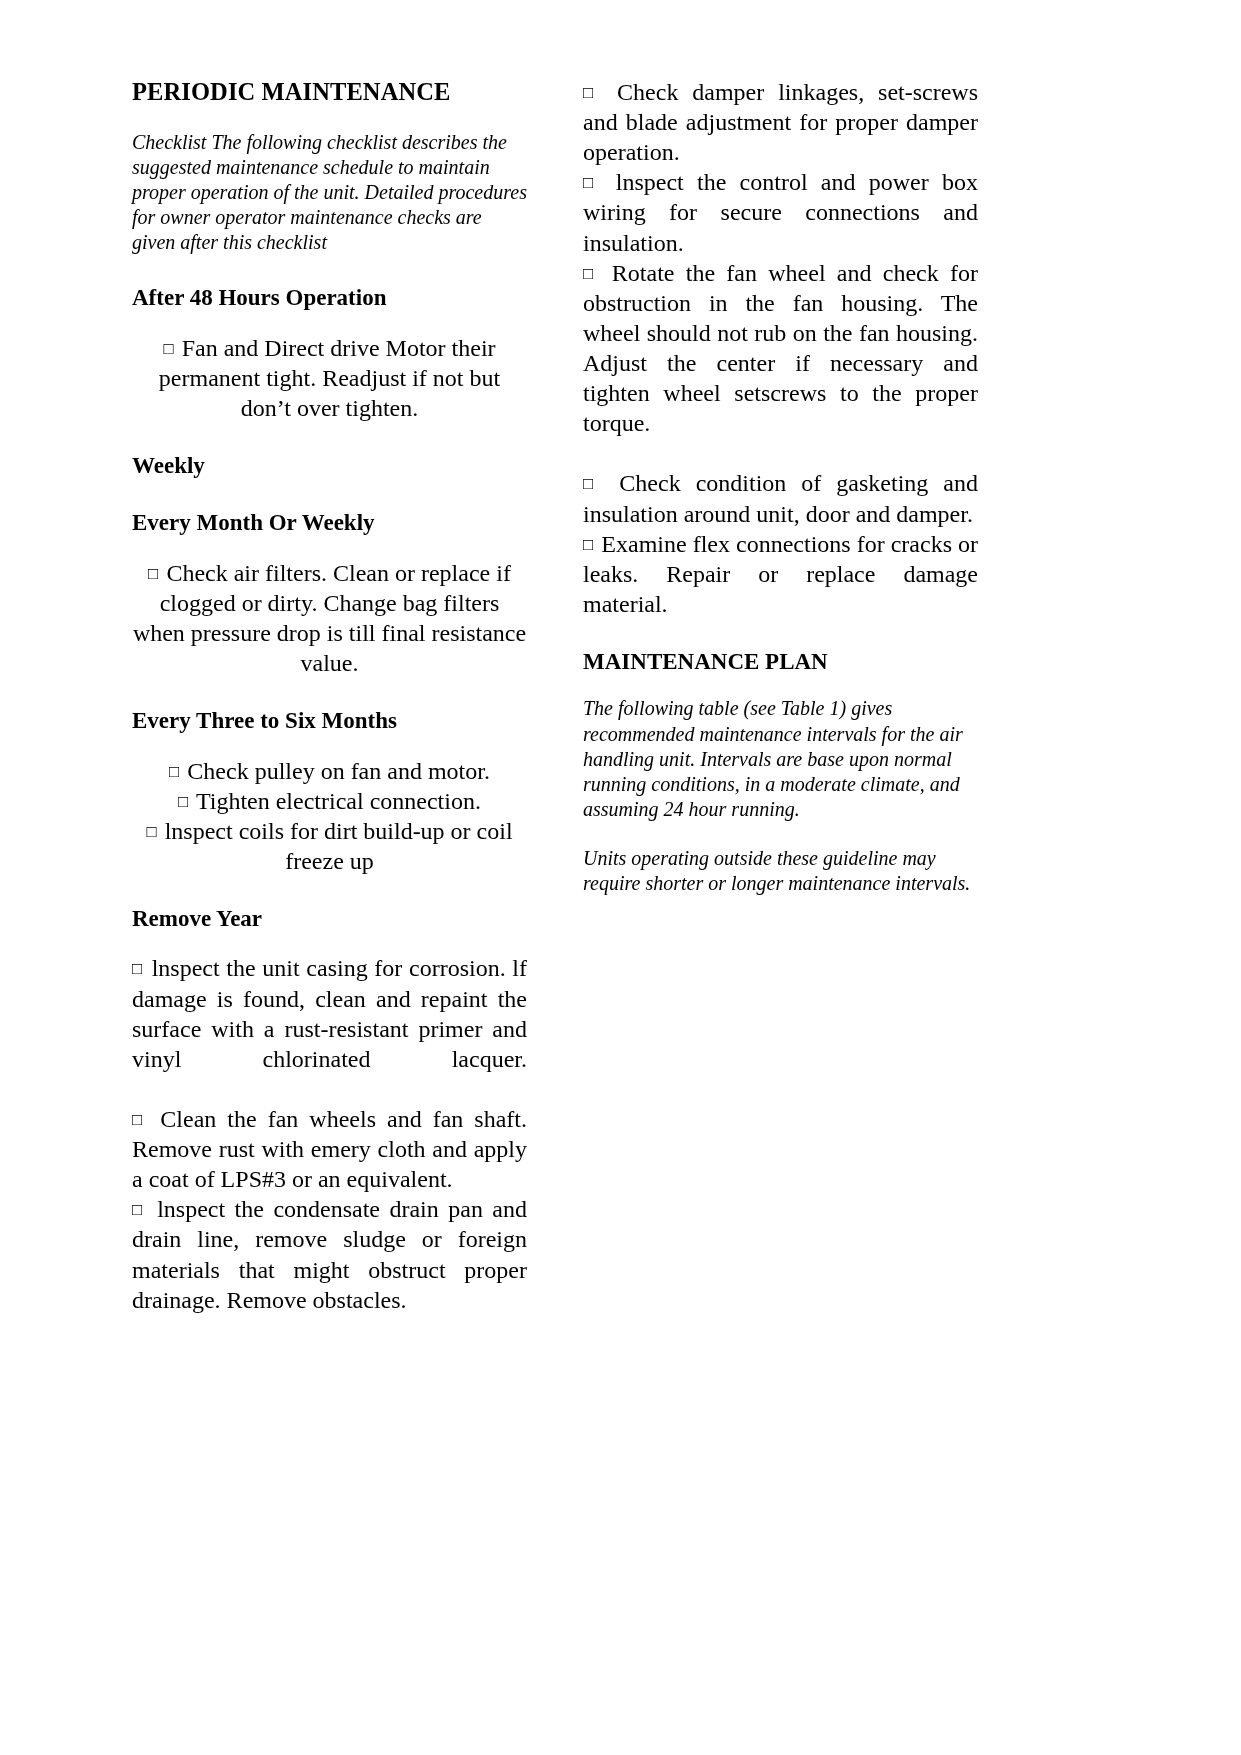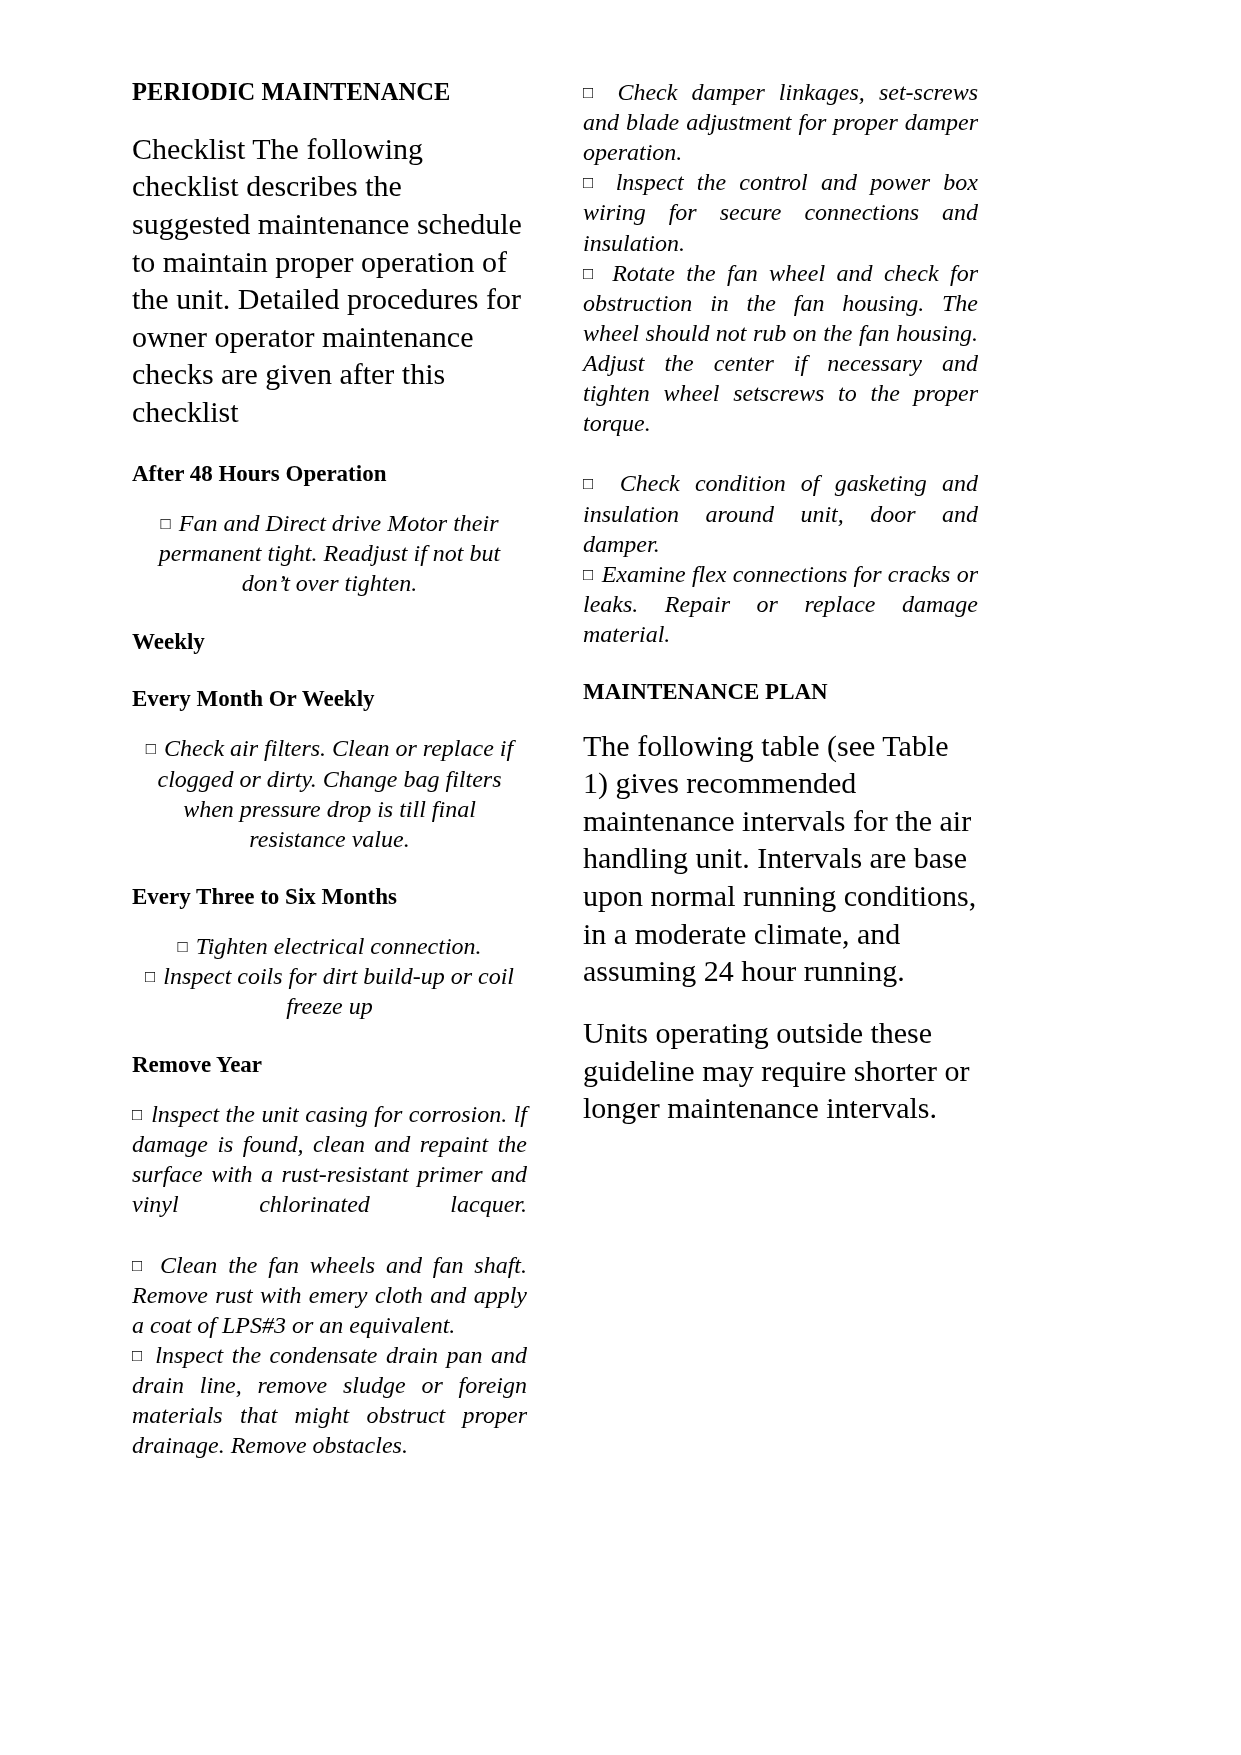--- a/index.html
+++ b/index.html
@@ -42,33 +42,33 @@
   h2.section-heading {
     font-size: 23px;
     font-weight: bold;
     line-height: 1.28;
     margin: 28px 0 20px 0;
   }
   h2.section-heading.first {
     margin-top: 28px;
   }
   p.body-text {
-    font-size: 30px;
+    font-size: 20px;
     line-height: 1.255;
     margin: 0 0 24px 0;
     text-align: left;
+    font-style: italic;
   }
   p.body-text.last {
     margin-bottom: 8px;
   }
   .bullet-block {
     font-size: 24px;
     line-height: 1.255;
     margin: 0 0 24px 0;
-    font-style: italic;
   }
   .bullet-line {
     margin: 0;
     text-align: center;
   }
   .bullet-line.justified {
     text-align: justify;
     text-justify: inter-word;
   }
   .cb {
@@ -105,20 +105,21 @@
 
       <h2 class="section-heading">Weekly</h2>
 
       <h2 class="section-heading">Every Month Or Weekly</h2>
       <div class="bullet-block">
         <p class="bullet-line"><span class="cb">□</span> <span>Check air filters. Clean or replace if clogged or dirty. Change bag filters when pressure drop is till final resistance value.</span></p>
       </div>
 
       <h2 class="section-heading">Every Three to Six Months</h2>
       <div class="bullet-block">
+        <p class="bullet-line"><span class="cb">□</span> <span>Check pulley on fan and motor.</span></p>
         <p class="bullet-line"><span class="cb">□</span> <span>Tighten electrical connection.</span></p>
         <p class="bullet-line"><span class="cb">□</span> <span>lnspect coils for dirt build-up or coil freeze up</span></p>
       </div>
 
       <h2 class="section-heading">Remove Year</h2>
       <div class="bullet-block tight">
         <p class="bullet-line justified stretch"><span class="cb">□</span> <span>lnspect the unit casing for corrosion. lf damage is found, clean and repaint the surface with a rust-resistant primer and vinyl chlorinated lacquer.</span></p>
         <p class="bullet-line justified"><span class="cb">□</span> <span>Clean the fan wheels and fan shaft. Remove rust with emery cloth and apply a coat of LPS#3 or an equivalent.</span></p>
         <p class="bullet-line justified"><span class="cb">□</span> <span>lnspect the condensate drain pan and drain line, remove sludge or foreign materials that might obstruct proper drainage. Remove obstacles.</span></p>
       </div>

